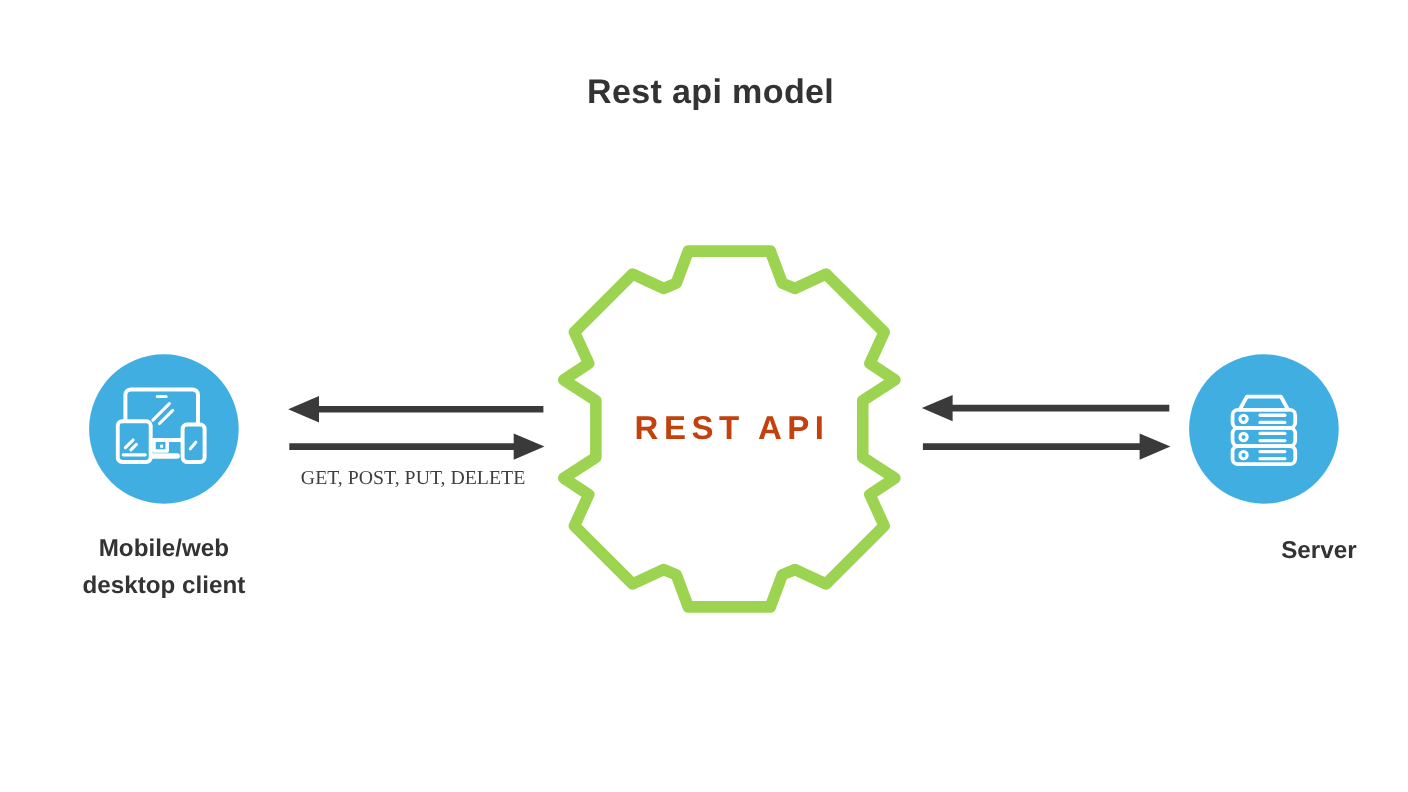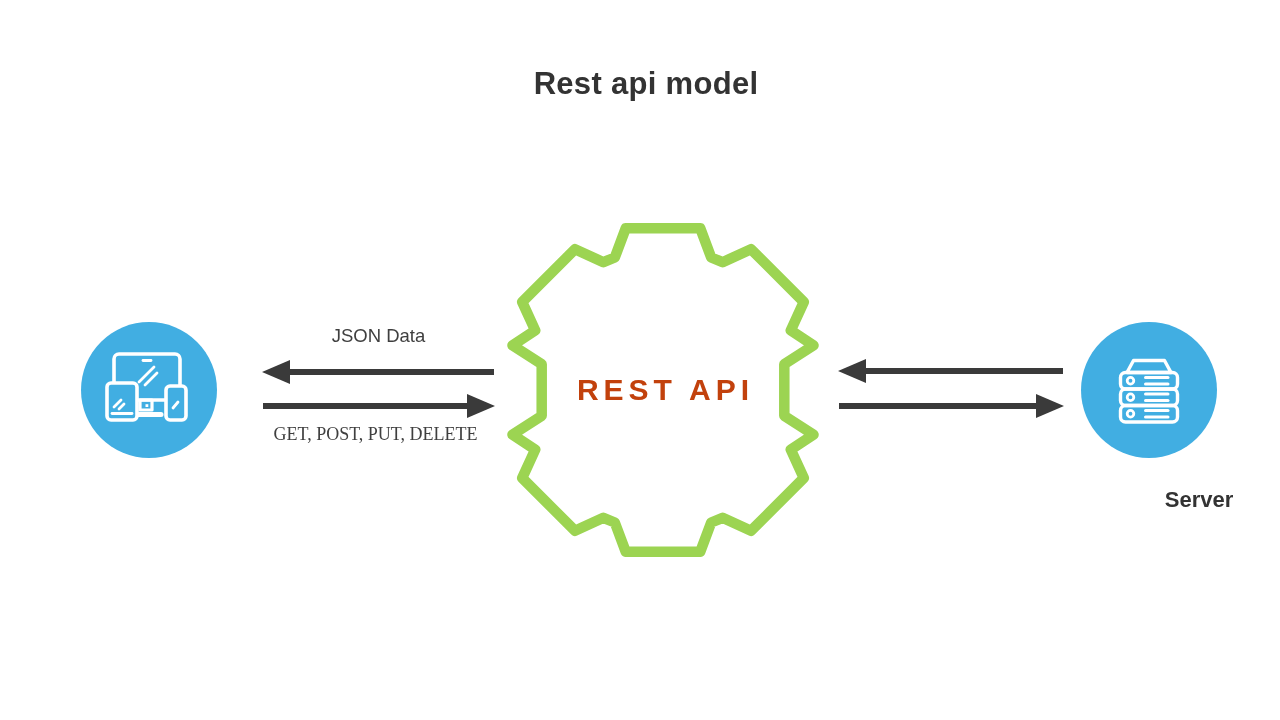--- a/index.html
+++ b/index.html
@@ -78,22 +78,25 @@
       <g class="icon-stroke">
         <rect x="2" y="32" width="30" height="37" rx="4" fill="#41AEE2" stroke-width="3.6"></rect>
         <path d="M9 56 L16 49" stroke-width="2.8"></path>
         <path d="M14 58 L19 53" stroke-width="2.8"></path>
         <path d="M7 62.5 H27" stroke-width="2.8"></path>
         <rect x="61" y="35" width="20" height="34" rx="4" fill="#41AEE2" stroke-width="3.6"></rect>
         <path d="M68 57 L73 51" stroke-width="2.8"></path>
       </g>
     </svg>
   </div>
+  <div class="node-label label-client">
+    <span>Mobile/web</span><br>
+    <span>desktop client</span>
+  </div>
 
-  <div class="link-label label-json">JSON Data</div>
   <svg class="arrow-svg" style="left:260px; top:358px;" width="237" height="28">
     <line class="arrow-line" x1="234" y1="14" x2="28" y2="14"></line>
     <polygon class="arrow-head" points="30,2 2,14 30,26"></polygon>
   </svg>
   <svg class="arrow-svg" style="left:260px; top:392px;" width="237" height="28">
     <line class="arrow-line" x1="3" y1="14" x2="209" y2="14"></line>
     <polygon class="arrow-head" points="207,2 235,14 207,26"></polygon>
   </svg>
   <div class="link-label label-methods">GET, POST, PUT, DELETE</div>
 

